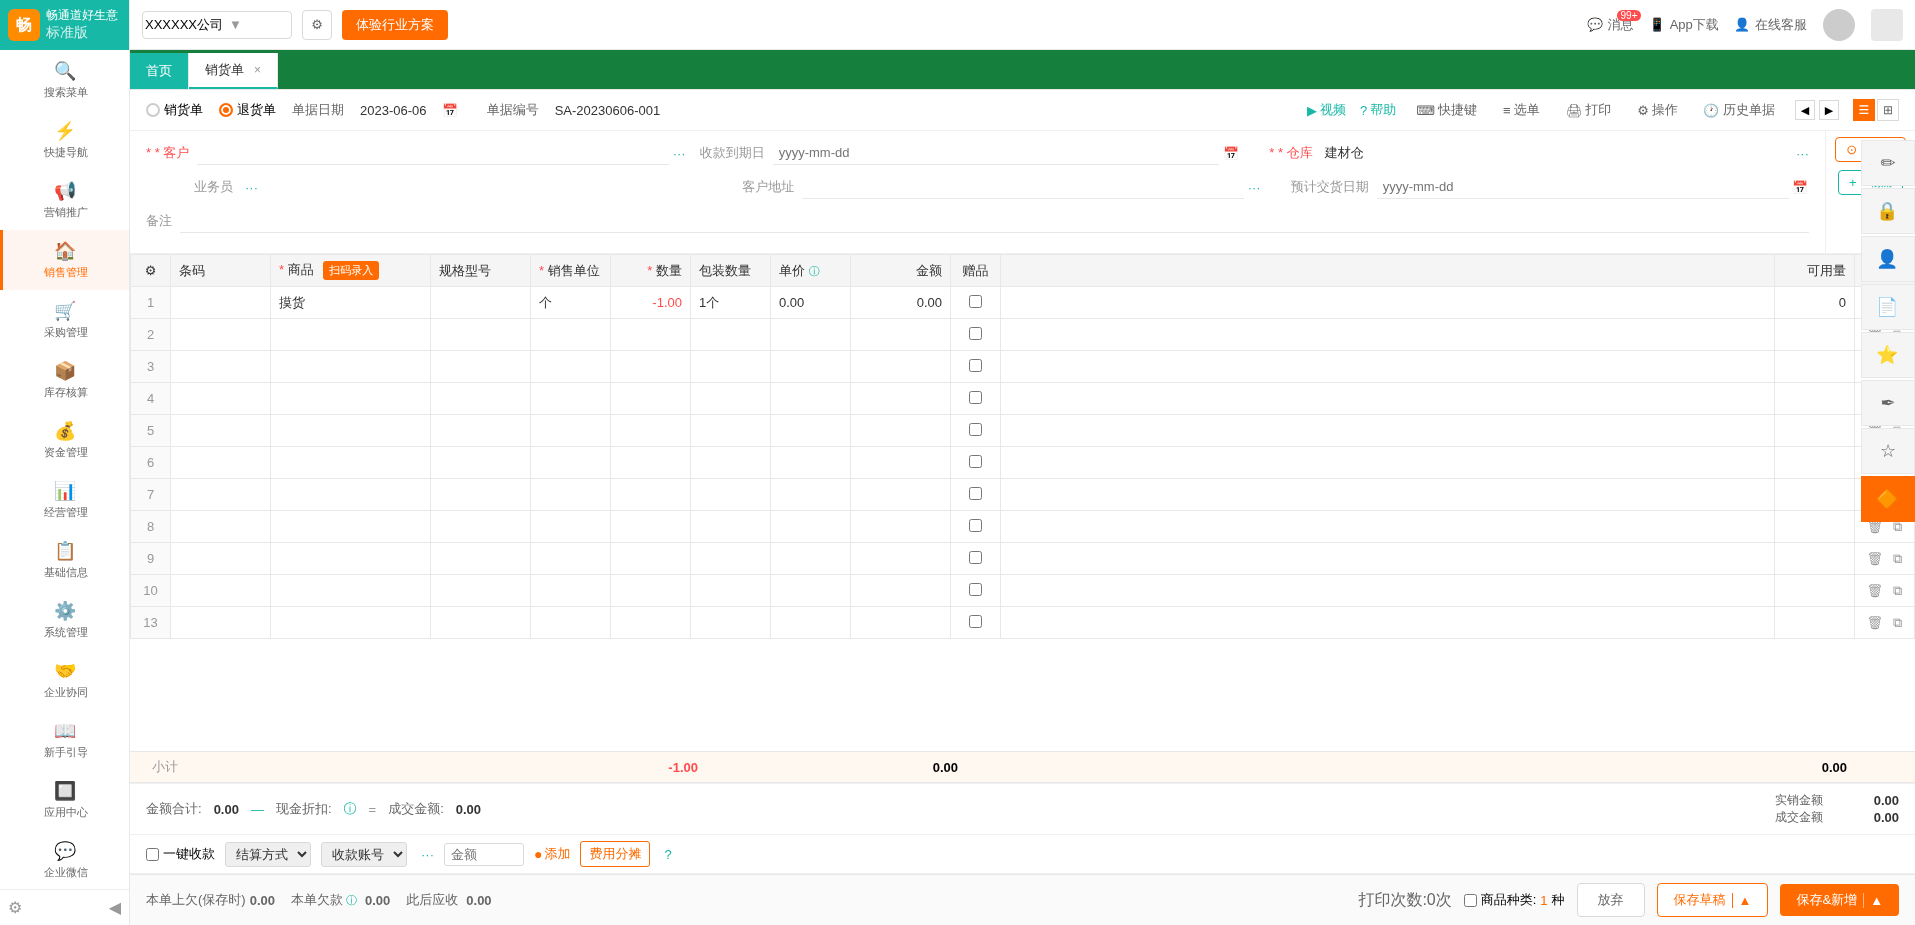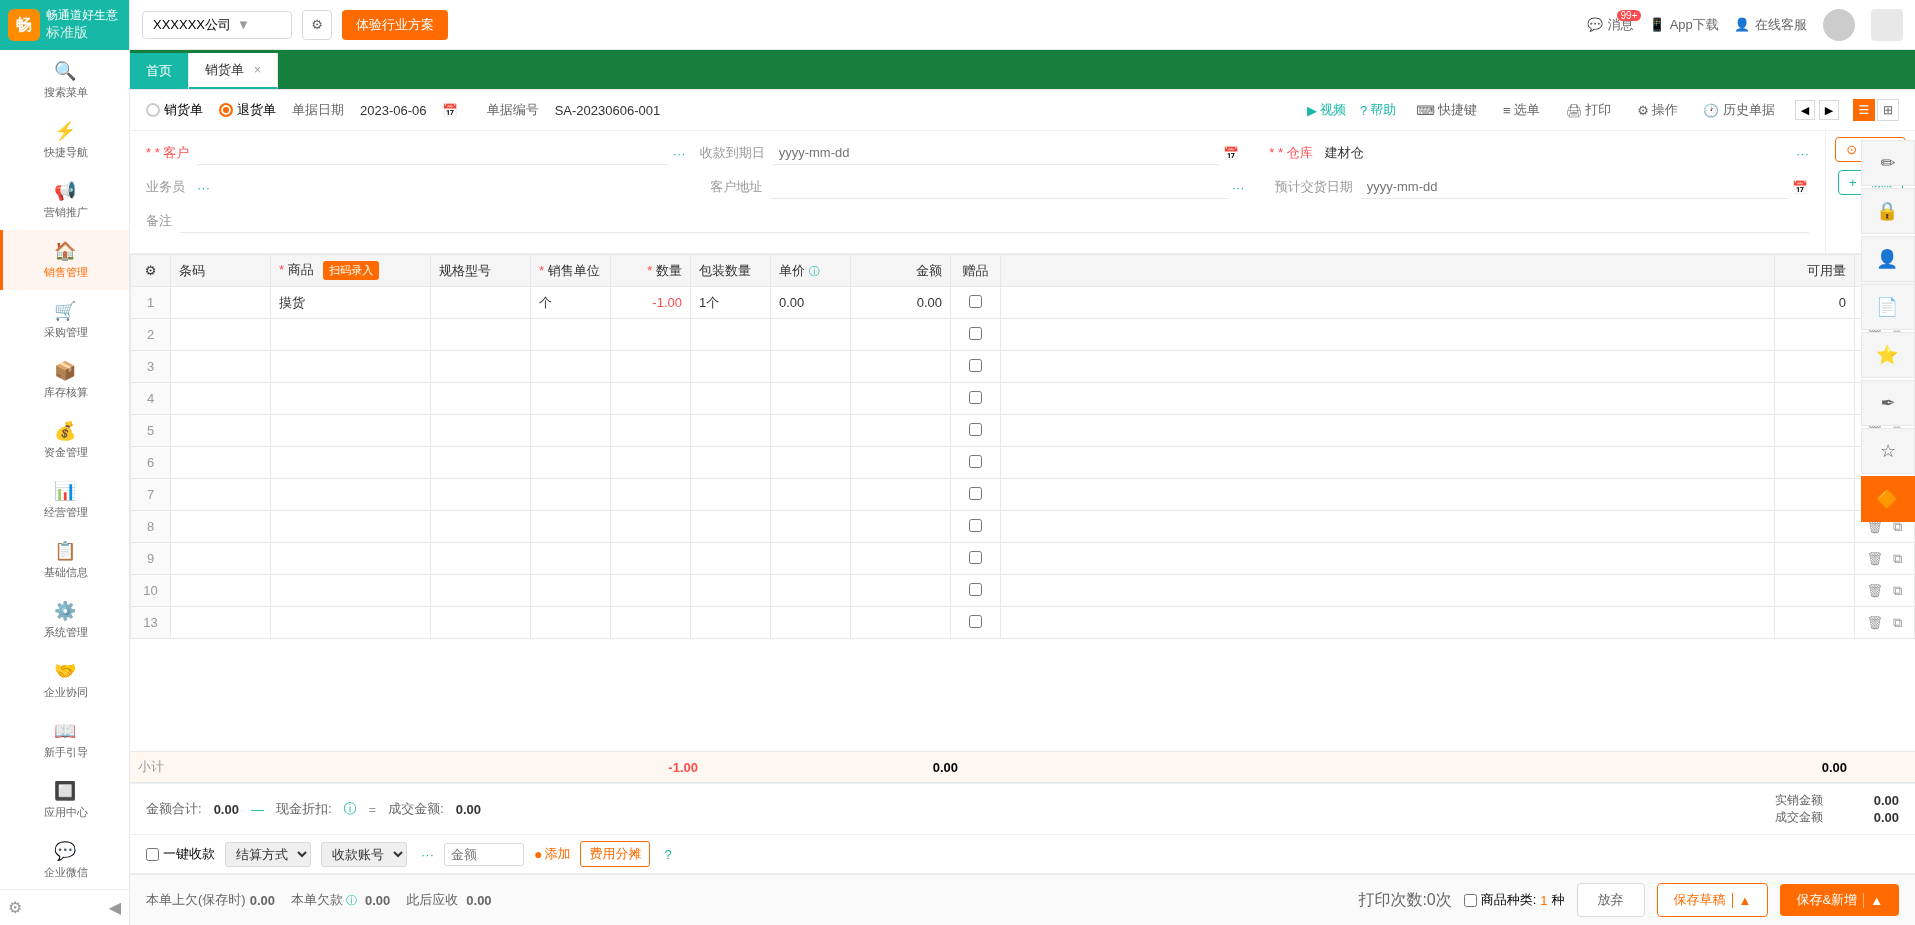--- a/index.html
+++ b/index.html
@@ -16,21 +16,21 @@
     .sidebar-item.active { background: #fff5f0; color: #ff6b00; border-left-color: #ff6b00; }
     .sidebar-item-icon { font-size: 18px; }
     .sidebar-item-label { font-size: 11px; text-align: center; }
     .sidebar-footer { padding: 8px; display: flex; justify-content: space-between; align-items: center; border-top: 1px solid #eee; }
 
     
     .main { flex: 1; display: flex; flex-direction: column; height: 925px; overflow: hidden; }
 
     
     .top-header { height: 50px; background: white; border-bottom: 1px solid #e8e8e8; display: flex; align-items: center; padding: 0 12px; gap: 10px; }
-    .company-selector { display: flex; align-items: center; gap: 6px; border: 1px solid #d9d9d9; border-radius: 4px; padding: 4px 10px; cursor: pointer; min-width: 150px; }
+    .company-selector { display: flex; align-items: center; gap: 6px; border: 1px solid #d9d9d9; border-radius: 4px; padding: 4px 2px; cursor: pointer; min-width: 150px; }
     .gear-btn { width: 30px; height: 30px; border: 1px solid #d9d9d9; border-radius: 4px; display: flex; align-items: center; justify-content: center; cursor: pointer; color: #666; }
     .experience-btn { background: #ff6b00; color: white; border: none; border-radius: 4px; padding: 6px 14px; cursor: pointer; font-size: 13px; }
     .header-right { margin-left: auto; display: flex; align-items: center; gap: 16px; }
     .header-icon-item { display: flex; align-items: center; gap: 4px; color: #666; cursor: pointer; position: relative; }
     .badge { background: #ff4d4f; color: white; font-size: 10px; border-radius: 10px; padding: 0 4px; position: absolute; top: -6px; right: -8px; min-width: 18px; text-align: center; }
     .avatar { width: 32px; height: 32px; background: #ccc; border-radius: 50%; }
     .avatar-placeholder { width: 32px; height: 32px; background: #e8e8e8; border-radius: 4px; }
 
     
     .tab-bar { height: 40px; background: #15803d; display: flex; align-items: flex-end; padding: 0 0 0 0; border-bottom: 1px solid #e8e8e8; }
@@ -292,21 +292,21 @@
             <span class="date-icon">📅</span>
           </div>
           <div class="form-field" style="flex:1;margin-left:30px;">
             <span class="form-field-label required" style="color:#ff4d4f;white-space:nowrap;">* 仓库</span>
             <span style="margin-left:4px;color:#333;">建材仓</span>
             <span class="field-dots" style="margin-left:auto;">···</span>
           </div>
         </div>
 
         <div class="form-row">
-          <div class="form-field" style="flex:1;">
+          <div class="form-field" style="flex:1;margin-left:48px;">
             <span class="form-field-label">业务员</span>
             <span class="field-dots">···</span>
           </div>
           <div class="form-field" style="flex:1;margin-left:30px;">
             <span class="form-field-label">客户地址</span>
             <input class="form-field-input" style="flex: 1 1 0%;">
             <span class="field-dots">···</span>
           </div>
           <div class="form-field" style="flex:1;margin-left:30px;">
             <span class="form-field-label" style="white-space:nowrap;">预计交货日期</span>
@@ -565,21 +565,21 @@
       <td class="col-ops">
         <span class="op-icon" title="删除">🗑</span>
         <span class="op-icon" title="复制">⧉</span>
       </td>
     </tr>
             </tbody>
         </table>
       </div>
 
       <div style="display:flex;background:#fff8f0;border-top:1px solid #e8e8e8;border-bottom:1px solid #e8e8e8;padding:6px 8px;align-items:center;">
-        <span style="width:40px;text-align:left;color:#999;">小计</span>
+        <span style="width:40px;text-align:right;color:#999;">小计</span>
         <span style="width:100px;"></span>
         <span style="width:160px;"></span>
         <span style="width:100px;"></span>
         <span style="width:80px;"></span>
         <span style="width:80px;text-align:right;color:#ff4d4f;font-weight:bold;">-1.00</span>
         <span style="width:80px;"></span>
         <span style="width:80px;"></span>
         <span style="width:100px;text-align:right;font-weight:bold;">0.00</span>
         <span style="width:50px;"></span>
         <span style="min-width:300px;flex:1;"></span>

